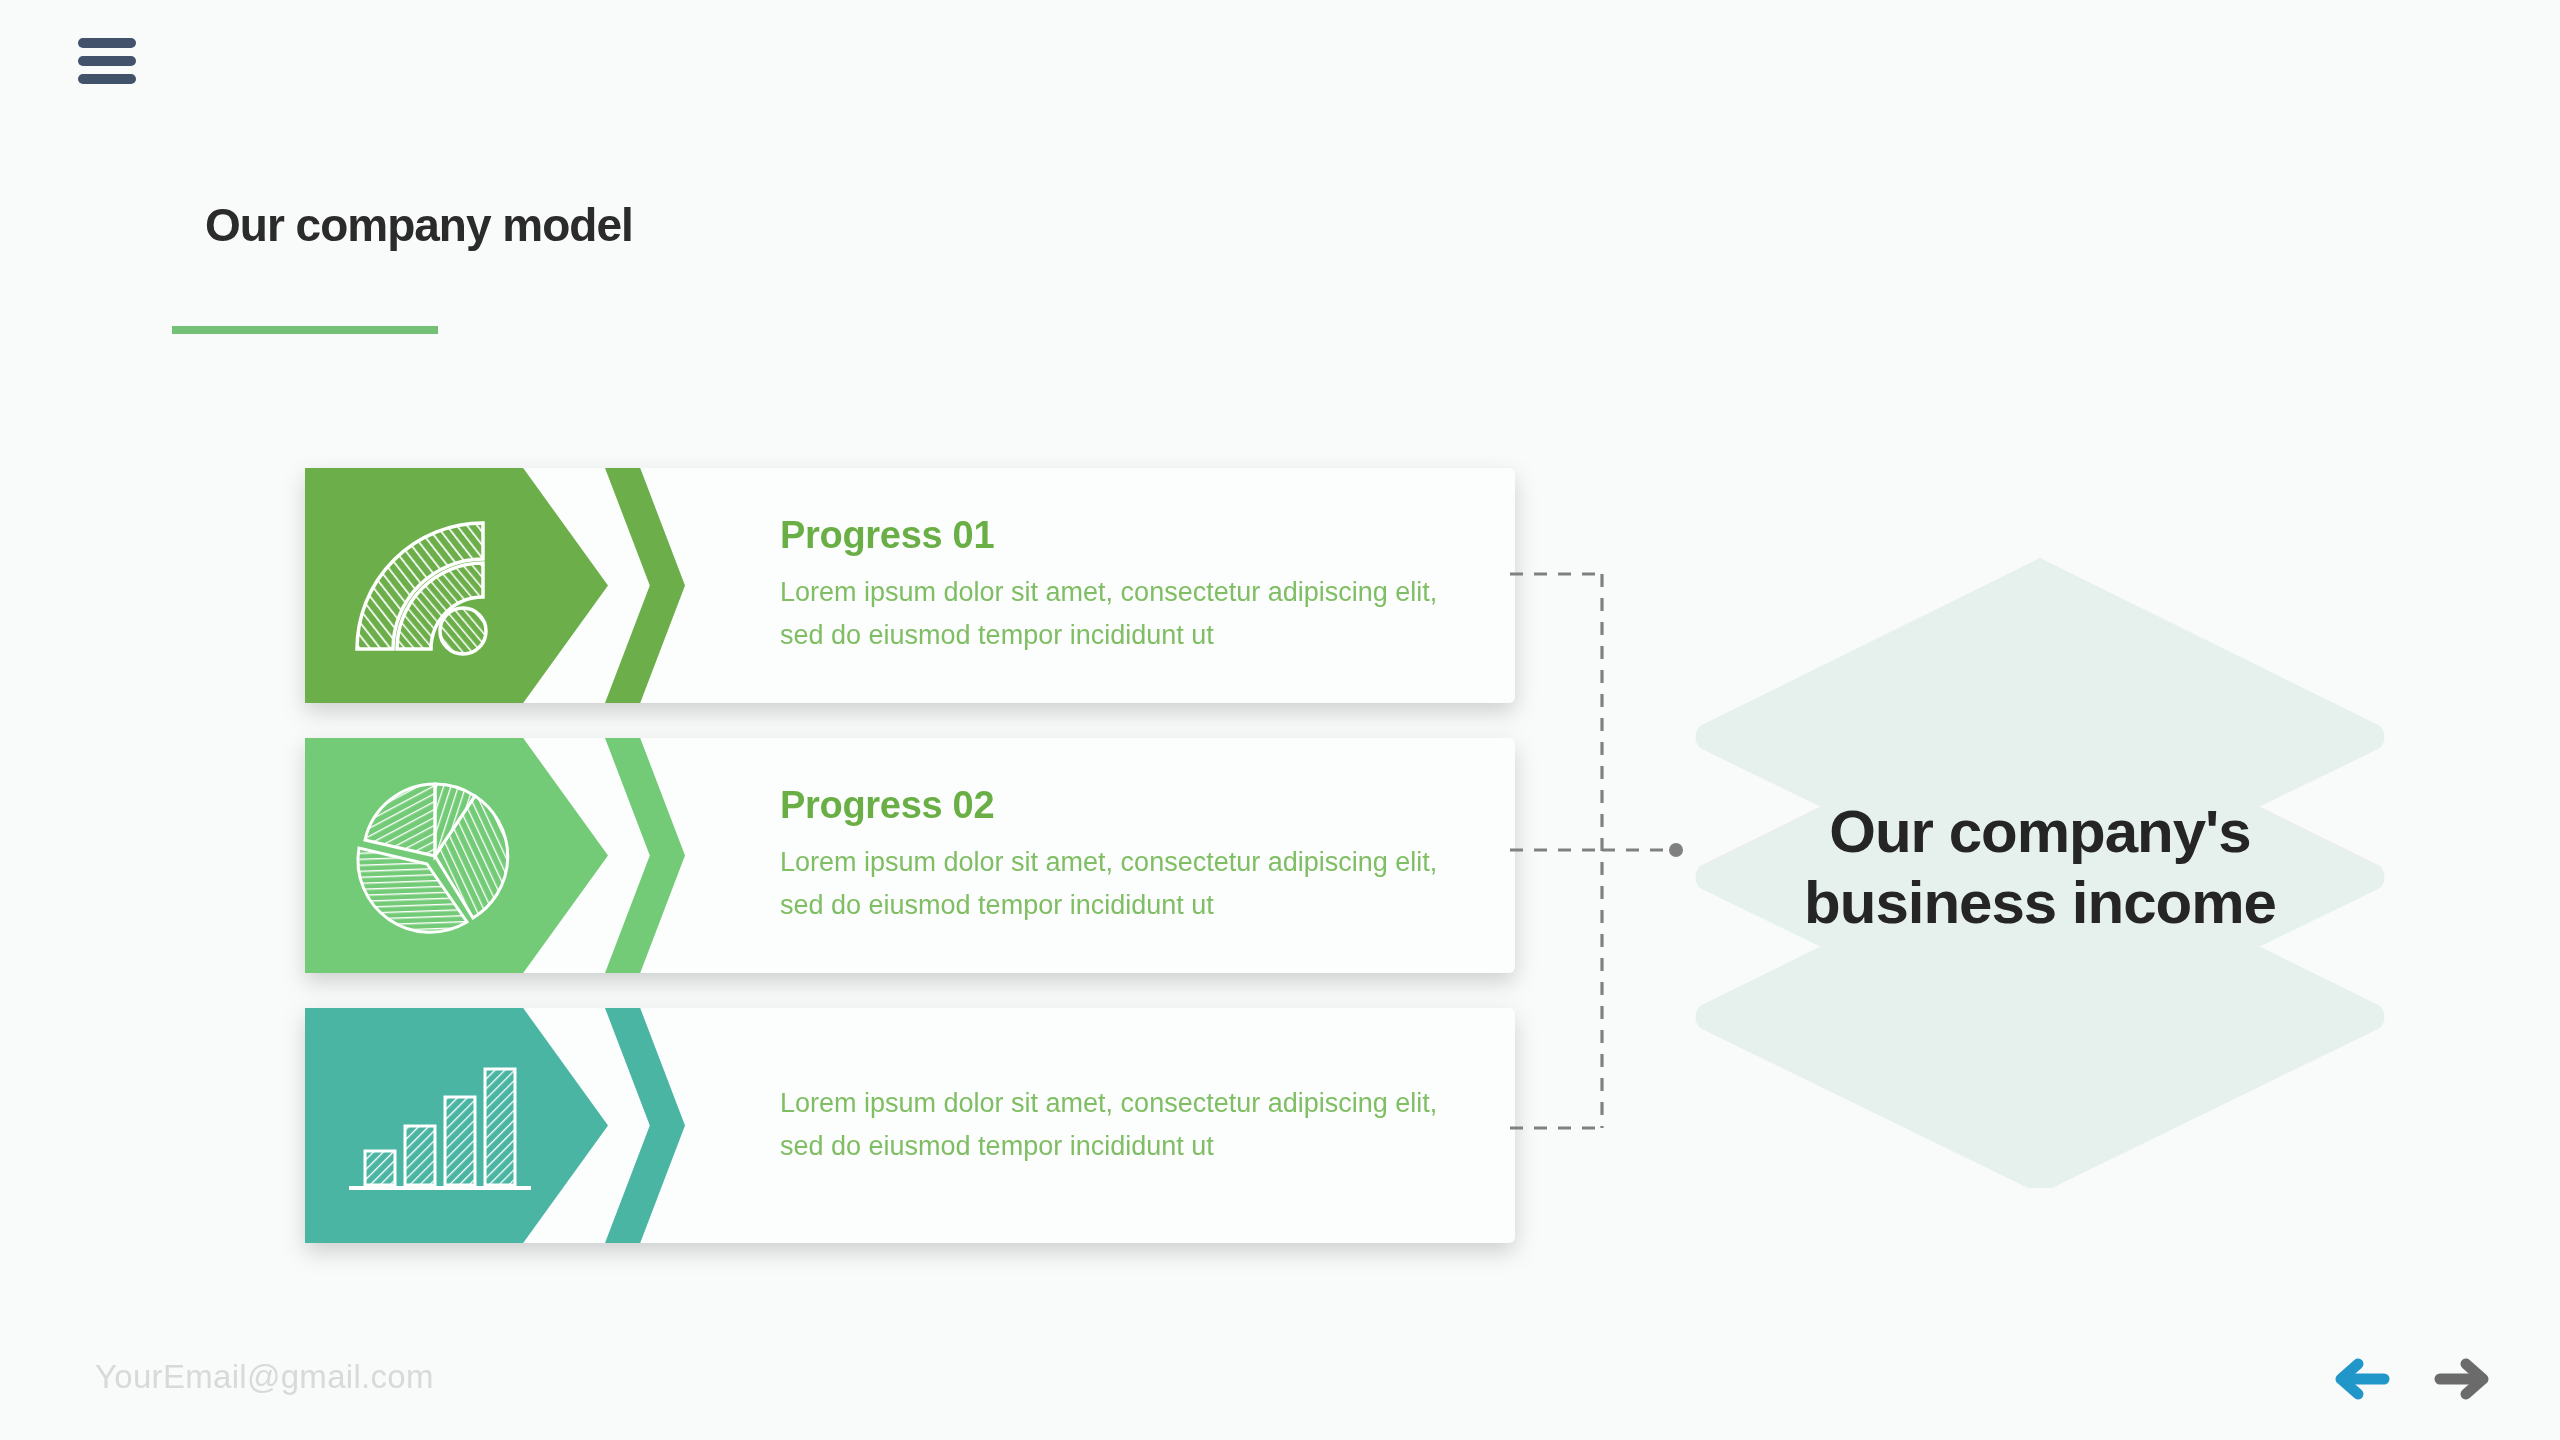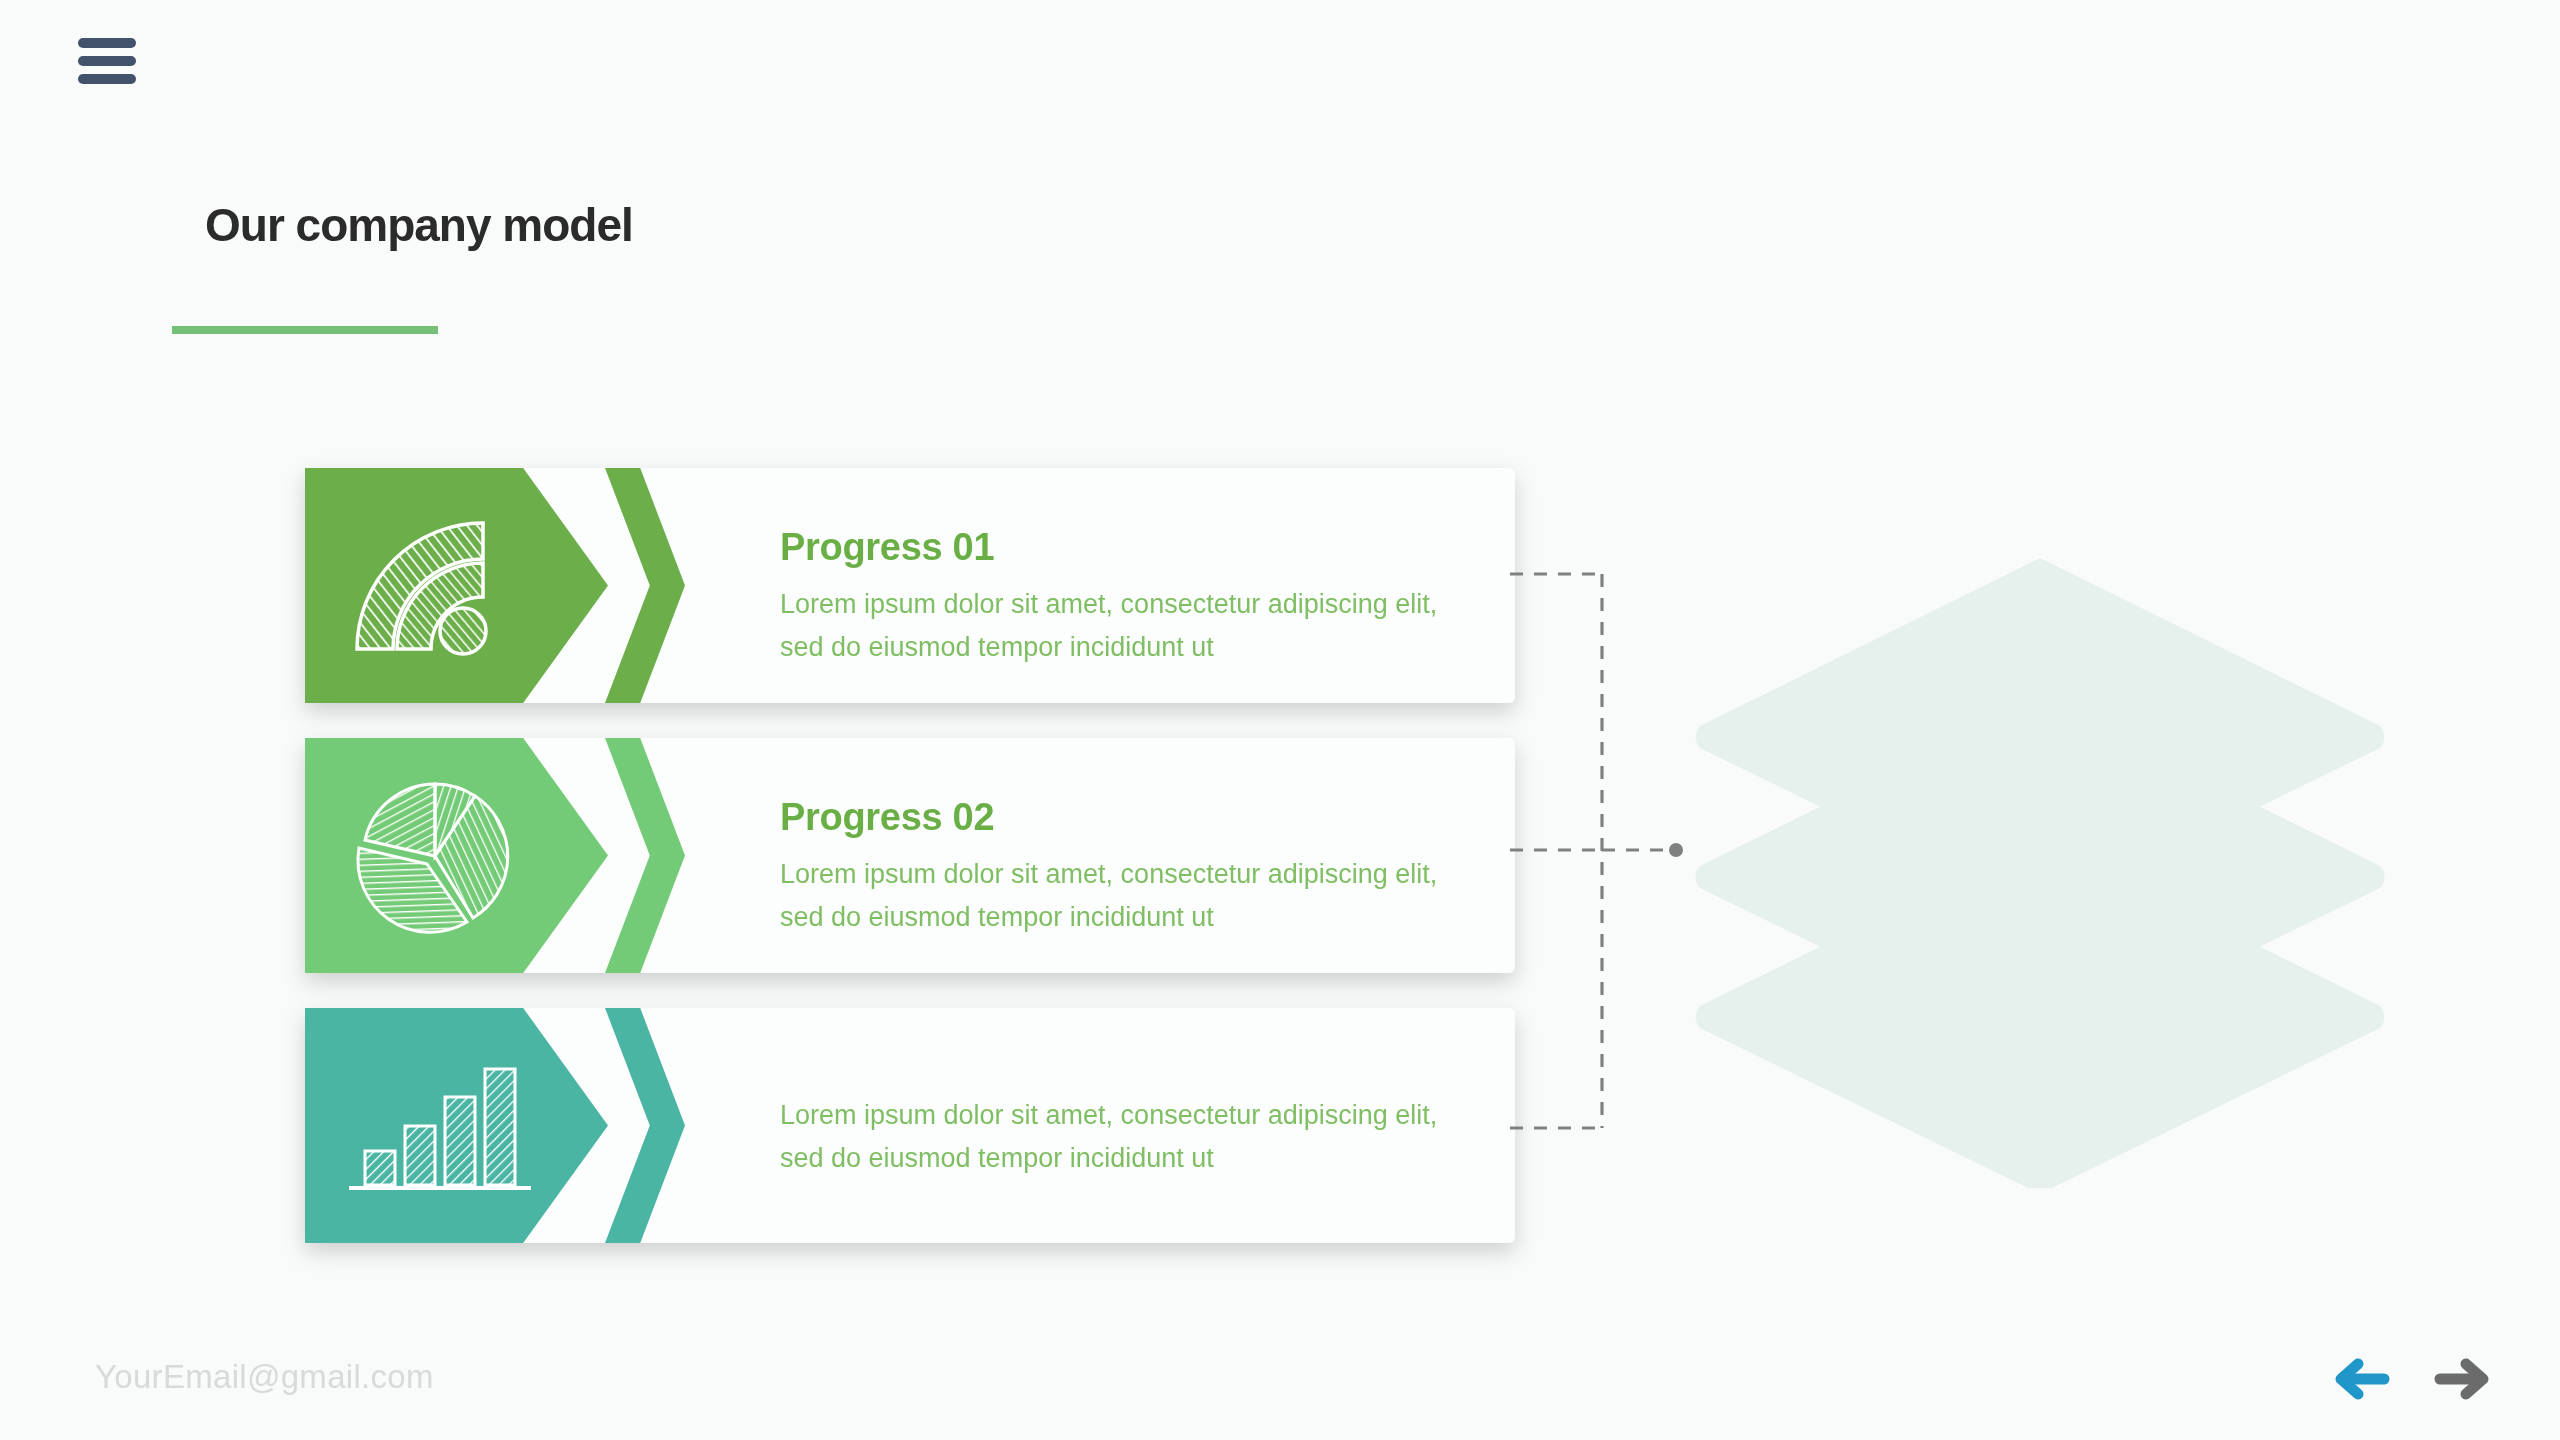--- a/index.html
+++ b/index.html
@@ -58,21 +58,20 @@
   }
   .card-icon{
     position:absolute; left:30px; top:50%; transform:translateY(-50%);
     width:200px; height:170px;
     display:flex; align-items:center; justify-content:center;
   }
   .card-icon svg{ width:100%; height:100%; }
   .card-body{
     position:absolute; left:475px; top:50%; transform:translateY(-50%);
     width:680px;
-    margin-top:12px;
   }
   .card-heading{
     font-size:38px; font-weight:bold; color:#6AAF46;
     margin-bottom:14px; letter-spacing:-.3px;
   }
   .card-desc{
     font-size:27px; color:#7FBE63; line-height:1.62;
   }
 
   
@@ -218,20 +217,24 @@
 </svg>
 
 <div id="income-cluster">
   <svg id="layers-graphic" viewBox="0 0 720 640">
     <g fill="#E6F0EC">
       <path d="M360 10 L700 178 A16 16 0 0 1 700 200 L376 358 A32 32 0 0 1 344 358 L20 200 A16 16 0 0 1 20 178 Z"></path>
       <path d="M360 150 L700 318 A16 16 0 0 1 700 340 L376 498 A32 32 0 0 1 344 498 L20 340 A16 16 0 0 1 20 318 Z"></path>
       <path d="M360 290 L700 458 A16 16 0 0 1 700 480 L376 638 A32 32 0 0 1 344 638 L20 480 A16 16 0 0 1 20 458 Z"></path>
     </g>
   </svg>
+  <div id="income-title">
+    <div>Our company's</div>
+    <div>business income</div>
+  </div>
 </div>
 
 <div id="footer-email">YourEmail@gmail.com</div>
 
 <div id="nav-arrows">
   <svg class="nav-arrow" width="62" height="48" viewBox="0 0 62 48">
     <g fill="none" stroke="#2196C8" stroke-width="11" stroke-linecap="round" stroke-linejoin="round">
       <path d="M24 9 L7 24 L24 39"></path>
       <line x1="9" y1="24" x2="50" y2="24"></line>
     </g>

